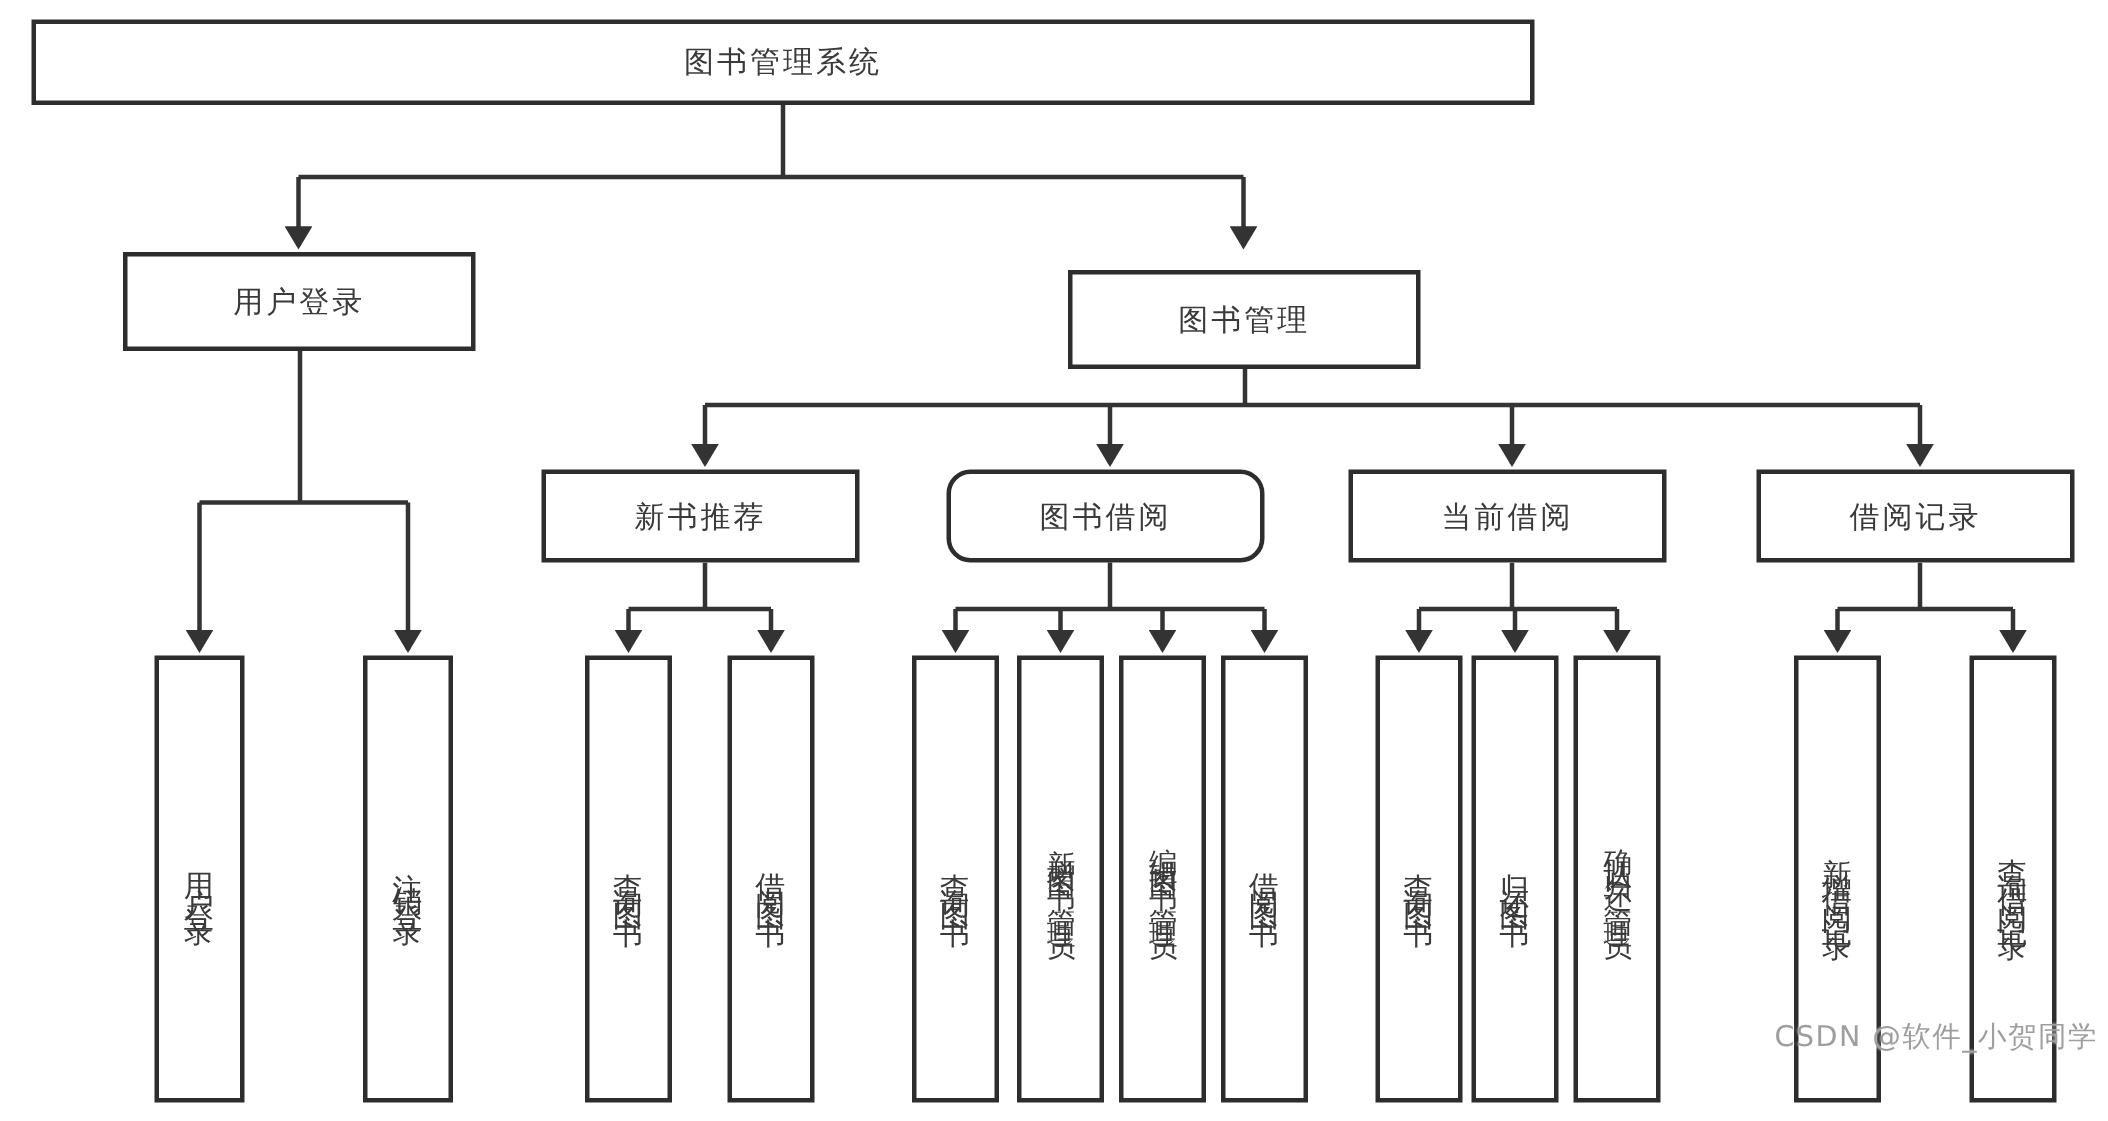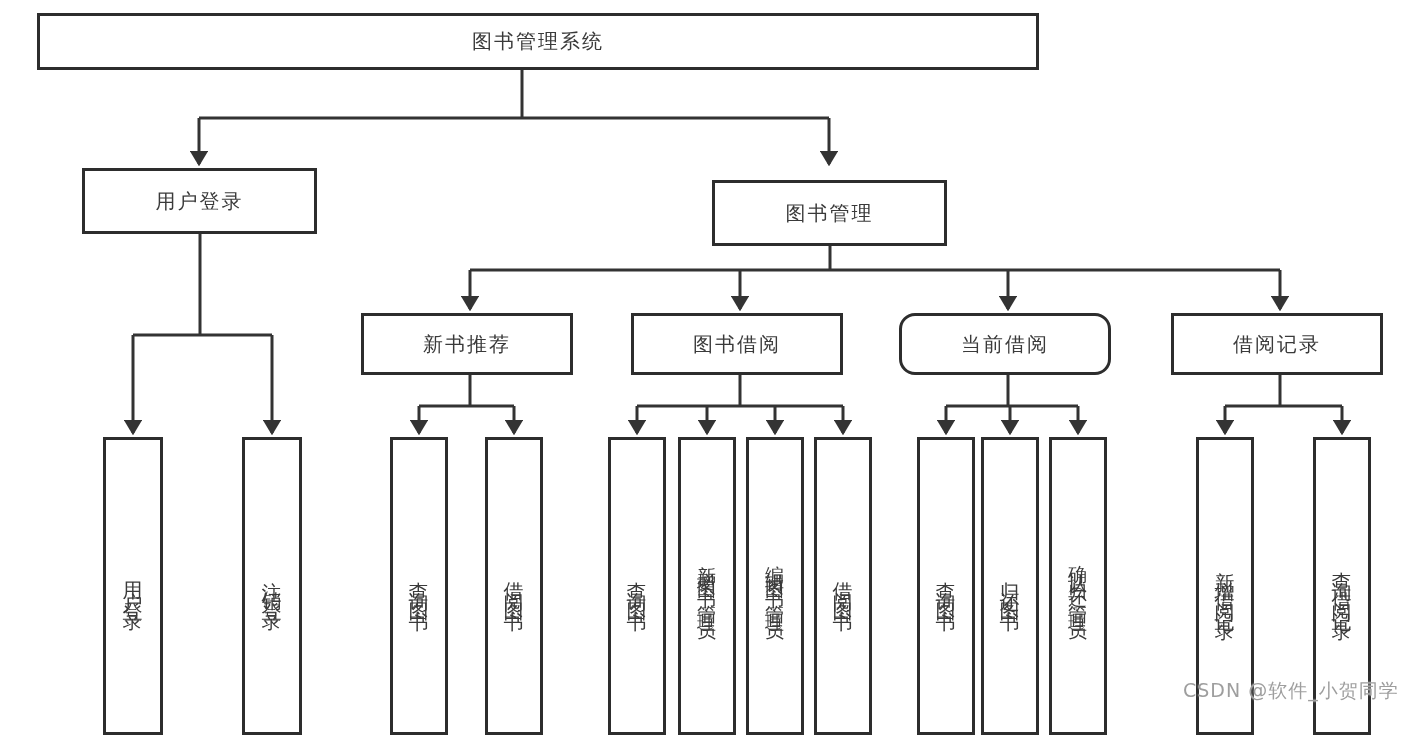--- a/index.html
+++ b/index.html
@@ -33,28 +33,28 @@
     color: #3a3a3a;
   }
 
   .hlabel {
     font-size: 20px;
     letter-spacing: 2px;
     color: #3a3a3a;
     white-space: nowrap;
   }
 
-  .root-box  { left: 37px;  top: 13px;  width: 1002px; height: 57px; }
+  .root-box  { left: 21px;  top: 13px;  width: 1002px; height: 57px; }
   .l2-a      { left: 82px;  top: 168px; width: 235px;  height: 66px; }
   .l2-b      { left: 712px; top: 180px; width: 235px;  height: 66px; }
 
   .l3 { top: 313px; width: 212px; height: 62px; }
   .l3-0 { left: 361px; }
-  .l3-1 { left: 631px; }
-  .l3-2 { left: 899px; border-radius: 16px; }
+  .l3-1 { left: 631px; border-radius: 16px; }
+  .l3-2 { left: 899px; }
   .l3-3 { left: 1171px; }
 
   .leaf { top: 437px; height: 298px; width: 58px; }
   .leaf.wide { width: 60px; }
 
   .g1-0 { left: 103px; }  .g1-1 { left: 242px; }
   .g2-0 { left: 390px; }  .g2-1 { left: 485px; }
   .g3-0 { left: 608px; }  .g3-1 { left: 678px; }  .g3-2 { left: 746px; }  .g3-3 { left: 814px; }
   .g4-0 { left: 917px; }  .g4-1 { left: 981px; }  .g4-2 { left: 1049px; }
   .g5-0 { left: 1196px; } .g5-1 { left: 1313px; }

